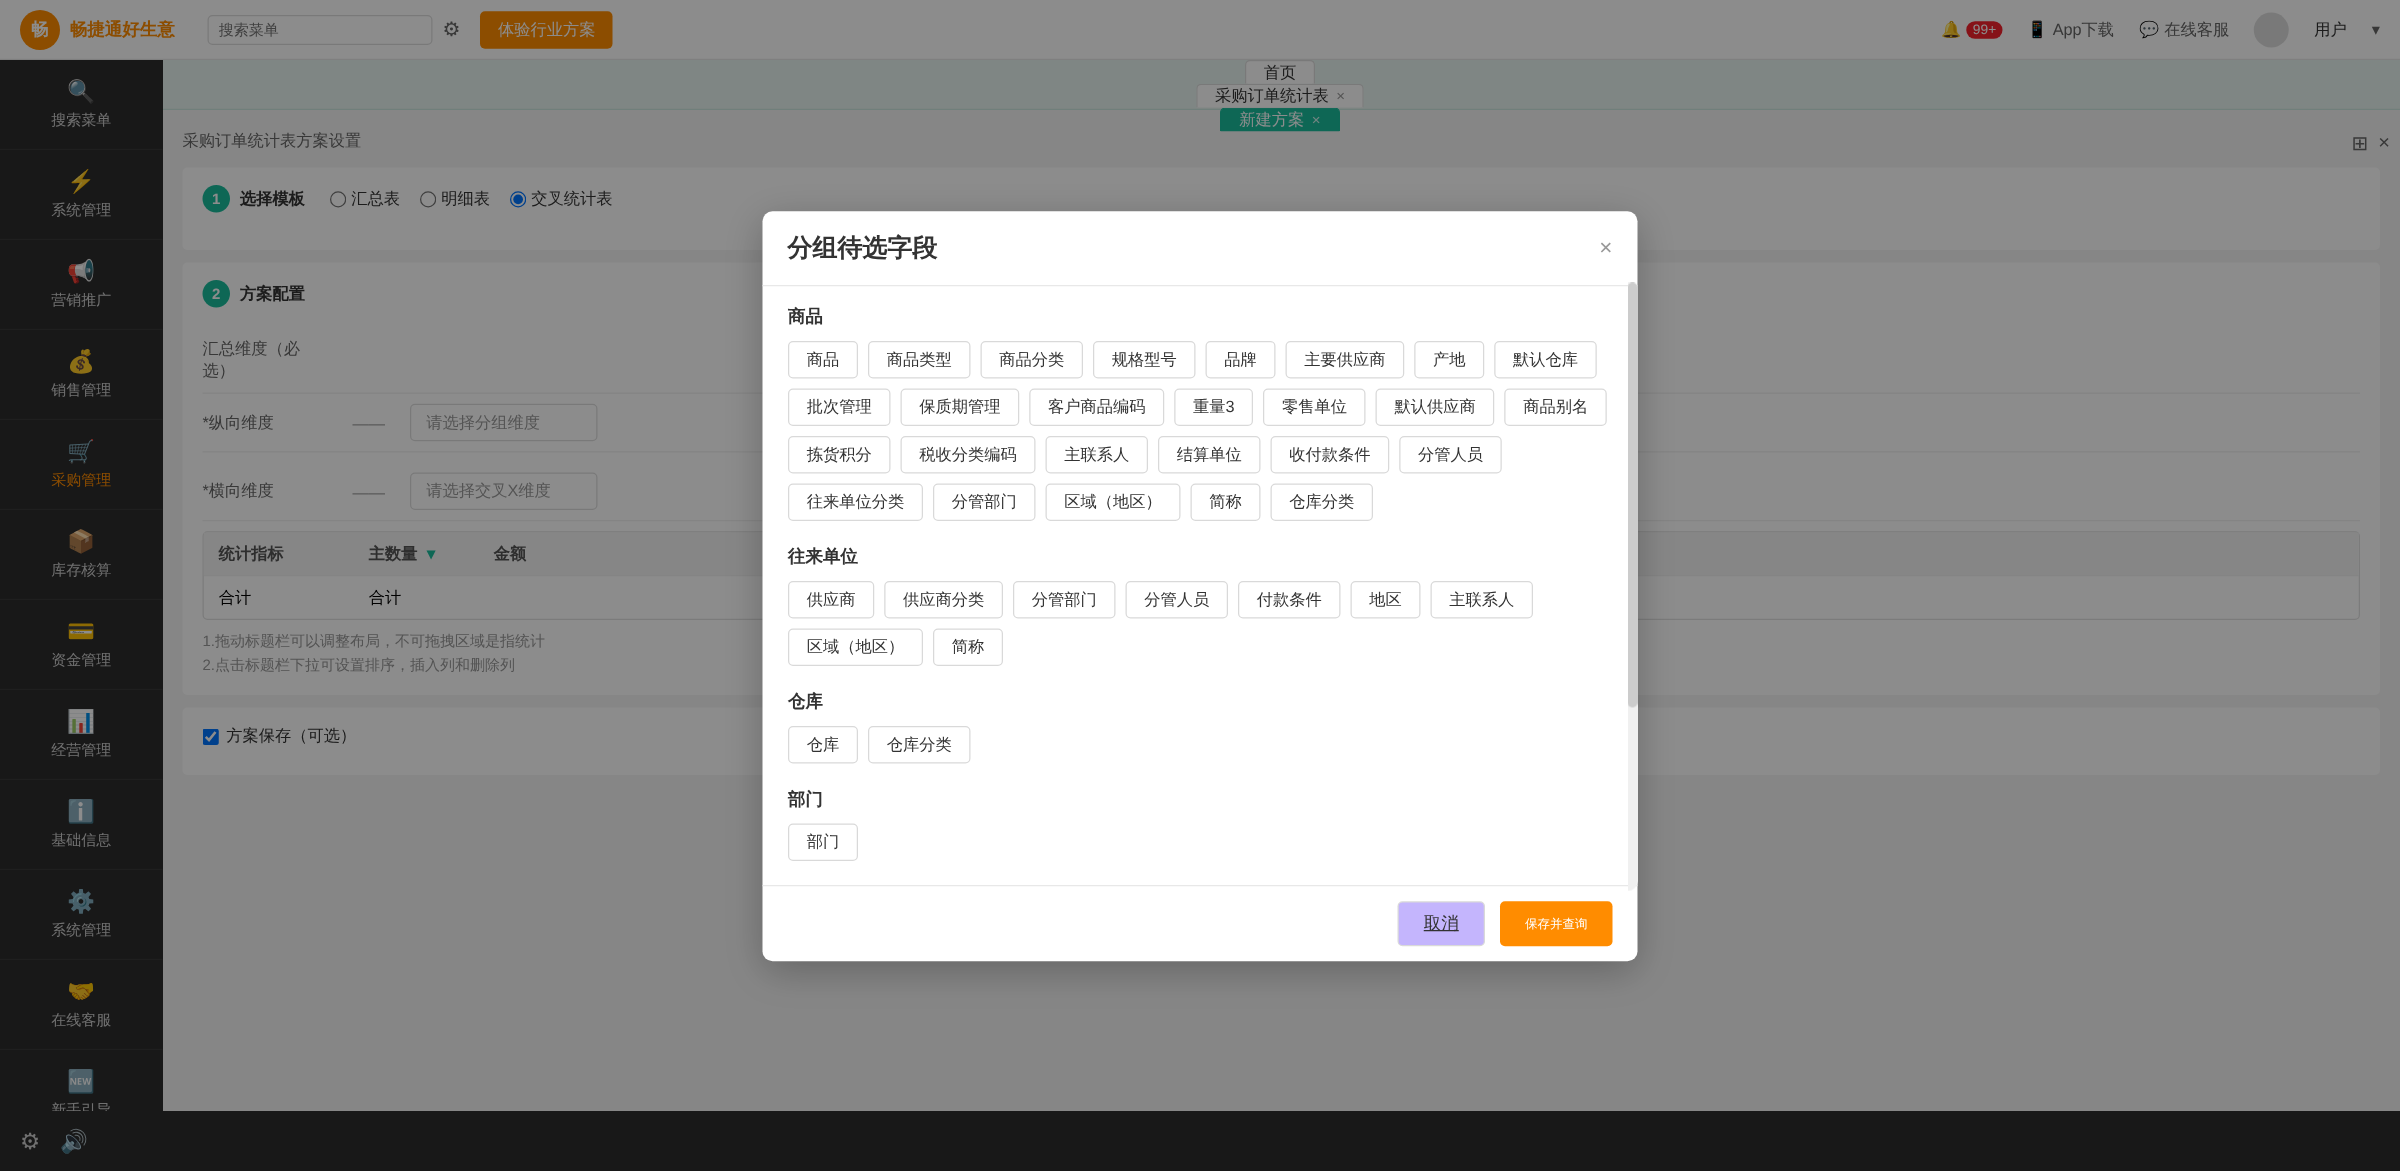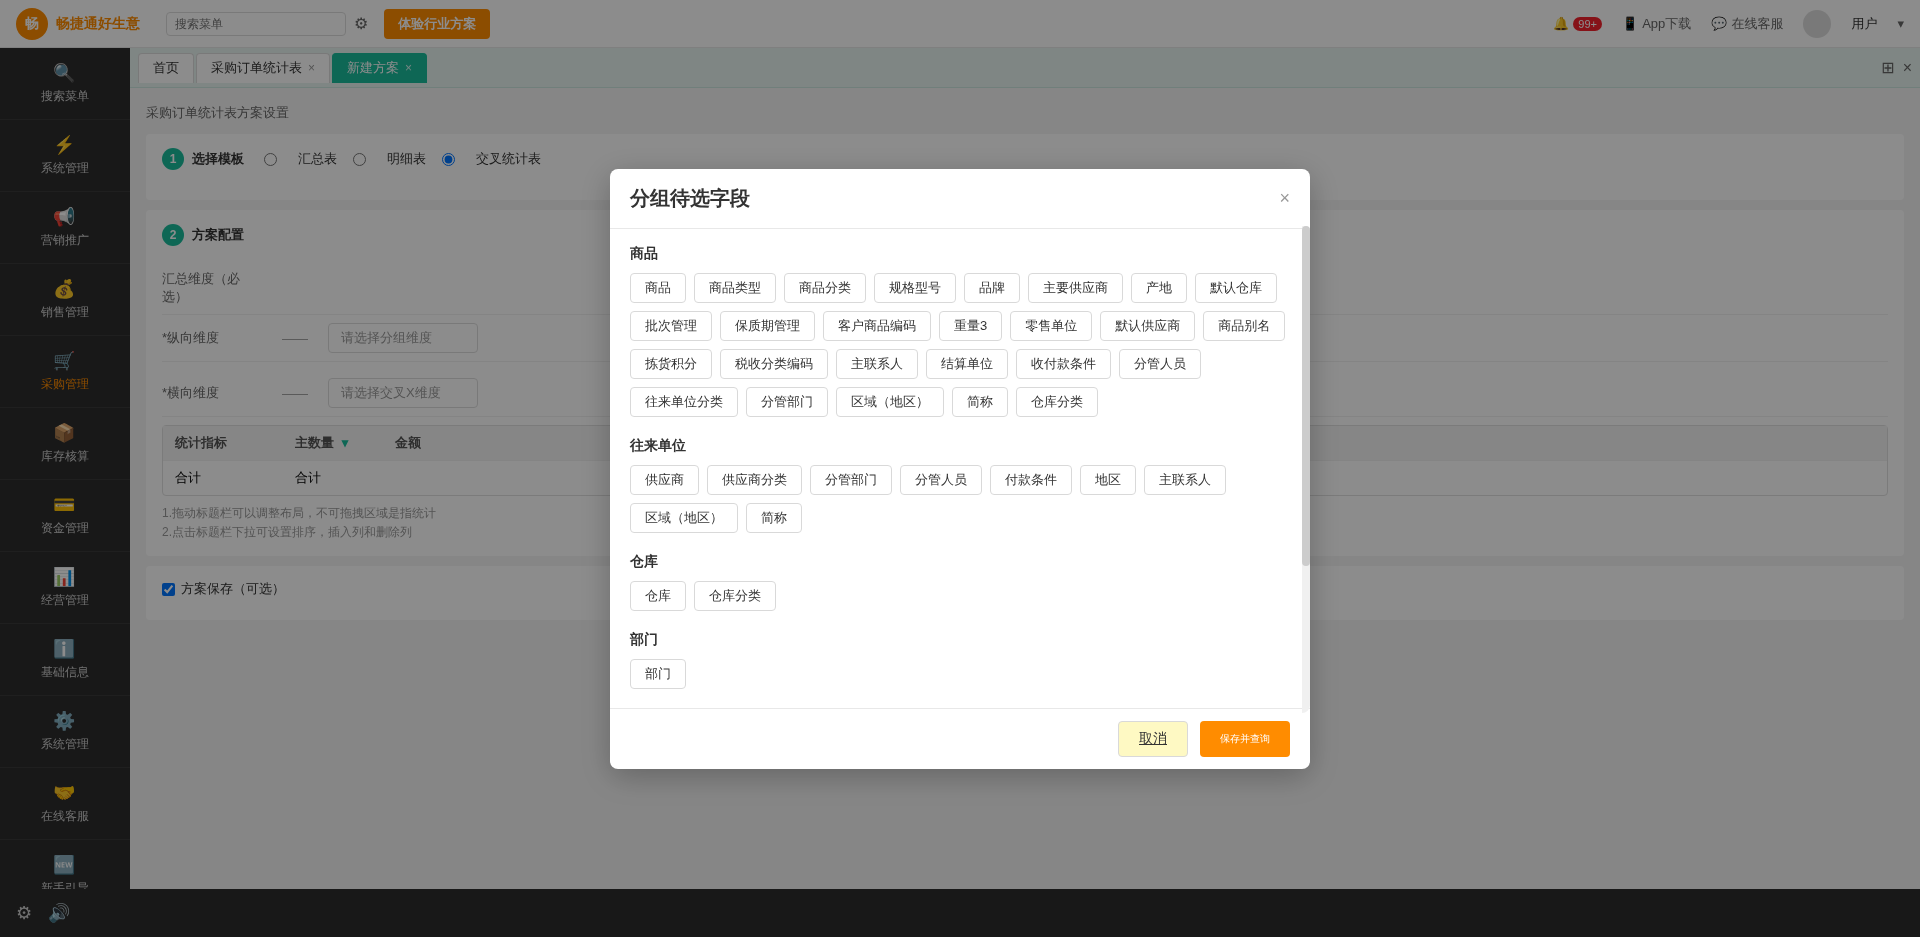--- a/index.html
+++ b/index.html
@@ -5,53 +5,53 @@
     * { box-sizing: border-box; margin: 0; padding: 0; }
     body { font-family: 'Microsoft YaHei', Arial, sans-serif; font-size: 13px; background: #f0f2f5; overflow: hidden; width: 1920px; height: 937px; }
 
     
     .top-bar { height: 48px; background: #fff; display: flex; align-items: center; padding: 0 16px; border-bottom: 1px solid #e8e8e8; position: fixed; top: 0; left: 0; right: 0; z-index: 100; }
     .logo-area { display: flex; align-items: center; width: 130px; }
     .logo-icon { width: 32px; height: 32px; background: #ff8c00; border-radius: 50%; display: flex; align-items: center; justify-content: center; color: white; font-weight: bold; font-size: 14px; margin-right: 8px; }
     .logo-text { color: #ff8c00; font-size: 14px; font-weight: bold; }
     .top-search { display: flex; align-items: center; margin-left: 20px; }
     .top-search input { border: 1px solid #ddd; border-radius: 4px; padding: 4px 28px 4px 8px; width: 180px; font-size: 12px; color: #999; }
-    .trial-btn { background: #ff8c00; color: white; border: none; border-radius: 4px; padding: 6px 14px; font-size: 13px; cursor: pointer; margin-left: 16px; font-weight: bold; }
+    .trial-btn { background: #ff8c00; color: white; border: none; border-radius: 4px; padding: 6px 14px; font-size: 13px; cursor: pointer; margin-left: 16px; }
     .top-right { margin-left: auto; display: flex; align-items: center; gap: 20px; color: #666; font-size: 13px; }
     .top-right-item { display: flex; align-items: center; gap: 4px; cursor: pointer; }
     .badge { background: #f5222d; color: white; border-radius: 10px; font-size: 11px; padding: 1px 5px; }
     .avatar { width: 28px; height: 28px; background: #ddd; border-radius: 50%; }
 
     
     .sidebar { position: fixed; left: 0; top: 48px; bottom: 0; width: 130px; background: #2d2d2d; overflow-y: auto; z-index: 99; }
     .sidebar-item { display: flex; flex-direction: column; align-items: center; padding: 14px 8px; cursor: pointer; color: #ccc; font-size: 12px; border-bottom: 1px solid #3a3a3a; }
     .sidebar-item .s-icon { font-size: 18px; margin-bottom: 4px; color: #aaa; }
     .sidebar-item.active { color: #ff8c00; }
     .sidebar-item.active .s-icon { color: #ff8c00; }
 
     
-    .tab-bar { position: fixed; top: 48px; left: 130px; right: 0; height: 40px; background: #e8f4f0; display: flex; align-items: center; padding: 0 8px; z-index: 98; border-bottom: 1px solid #cde8e0; }
+    .tab-bar { position: fixed; top: 48px; left: 130px; right: 0; height: 40px; background: #e8f4f0; display: flex; align-items: center; padding: 0 8px; z-index: 98; border-bottom: 1px solid #cde8e0; flex-direction: column; }
     .tab-item { height: 30px; padding: 0 14px; display: flex; align-items: center; background: white; border-radius: 4px 4px 0 0; margin-right: 2px; cursor: pointer; font-size: 13px; color: #333; border: 1px solid #ddd; border-bottom: none; }
     .tab-item.active { background: #1abc9c; color: white; border-color: #1abc9c; }
     .tab-item .tab-close { margin-left: 6px; color: #999; font-size: 12px; cursor: pointer; }
     .tab-item.active .tab-close { color: rgba(255,255,255,0.8); }
 
     
     .main-content { position: fixed; top: 88px; left: 130px; right: 0; bottom: 0; background: #f5f5f5; overflow: auto; padding: 16px; }
 
     
     .breadcrumb { font-size: 13px; color: #666; margin-bottom: 12px; }
 
     
     .step-bar { display: flex; align-items: center; margin-bottom: 16px; gap: 20px; }
     .step { display: flex; align-items: center; gap: 8px; }
     .step-num { width: 22px; height: 22px; border-radius: 50%; background: #1abc9c; color: white; display: flex; align-items: center; justify-content: center; font-size: 12px; font-weight: bold; }
     .step-label { font-size: 13px; color: #333; font-weight: bold; }
     .radio-group { display: flex; gap: 16px; }
-    .radio-item { display: flex; align-items: center; gap: 21px; font-size: 13px; color: #333; cursor: pointer; }
+    .radio-item { display: flex; align-items: center; gap: 4px; font-size: 13px; color: #333; cursor: pointer; }
 
     
     .bottom-bar { position: fixed; bottom: 0; left: 0; right: 0; height: 48px; background: #2d2d2d; display: flex; align-items: center; padding: 0 16px; gap: 16px; z-index: 100; }
     .bottom-icon { color: #ccc; font-size: 18px; cursor: pointer; }
 
     
     .modal-overlay { position: fixed; top: 0; left: 0; right: 0; bottom: 0; background: rgba(0,0,0,0.45); z-index: 200; display: flex; align-items: center; justify-content: center; }
     .modal { background: white; border-radius: 8px; width: 700px; max-height: 600px; display: flex; flex-direction: column; position: relative; box-shadow: 0 8px 32px rgba(0,0,0,0.25); }
     .modal-header { padding: 16px 20px; border-bottom: 1px solid #e8e8e8; display: flex; align-items: center; justify-content: space-between; }
     .modal-title { font-size: 20px; font-weight: bold; color: #333; }
@@ -59,21 +59,21 @@
     .modal-body { flex: 1; overflow-y: auto; padding: 16px 20px; }
     .modal-footer { padding: 12px 20px; border-top: 1px solid #e8e8e8; display: flex; justify-content: flex-end; gap: 12px; }
 
     
     .field-group { margin-bottom: 20px; }
     .field-group-title { font-size: 14px; font-weight: bold; color: #333; margin-bottom: 10px; }
     .field-tags { display: flex; flex-wrap: wrap; gap: 8px; }
     .field-tag { border: 1px solid #d9d9d9; border-radius: 4px; padding: 5px 14px; font-size: 13px; color: #333; cursor: pointer; background: white; }
 
     
-    .btn-cancel { padding: 8px 20px; border: 1px solid #d9d9d9; border-radius: 4px; background: #fef9c3; color: #333; font-size: 14px; cursor: pointer; text-decoration: underline; }
+    .btn-cancel { padding: 8px 20px; border: 1px solid #d9d9d9; border-radius: 4px; background: #c4b5fd; color: #333; font-size: 14px; cursor: pointer; text-decoration: underline; }
     .btn-primary { padding: 8px 20px; border: none; border-radius: 4px; background: #ff8c00; color: white; font-size: 10px; cursor: pointer; }
 
     
     .bg-content { filter: blur(0px); }
     .config-row { display: flex; align-items: center; gap: 12px; padding: 8px 0; border-bottom: 1px solid #f0f0f0; font-size: 13px; color: #333; }
     .config-label { width: 100px; color: #666; }
     .dimension-select { border: 1px solid #ddd; border-radius: 4px; padding: 5px 12px; color: #999; font-size: 13px; min-width: 150px; }
     .table-area { background: white; border: 1px solid #e0e0e0; border-radius: 4px; }
     .table-row-header { display: flex; background: #f5f5f5; padding: 8px 12px; font-weight: bold; font-size: 13px; color: #555; }
     .table-row-data { display: flex; padding: 8px 12px; font-size: 13px; border-top: 1px solid #f0f0f0; }

